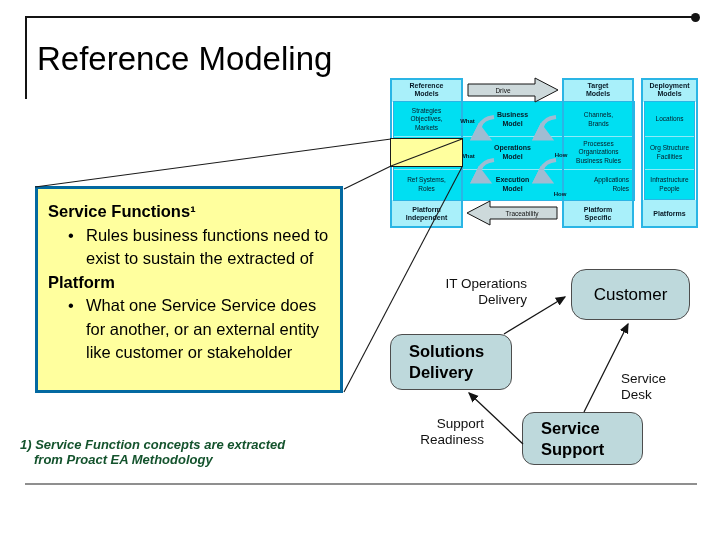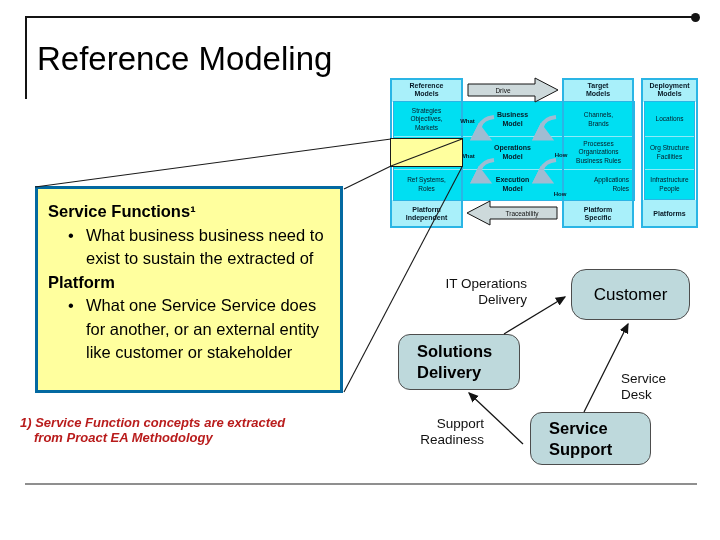--- a/index.html
+++ b/index.html
@@ -35,27 +35,27 @@
   .co-head{font-weight:bold;}
   .co-bullet{position:relative;padding-left:38px;}
   .co-bullet .bullet{position:absolute;left:20px;}
   .co-cont{padding-left:38px;}
 
   
   .flowbox{background:#bed9dc;border:1.4px solid #4d4d4d;display:flex;align-items:center;z-index:3;}
   .flow-customer{left:571px;top:269px;width:119px;height:51px;border-radius:15px;
                  justify-content:center;font-size:17px;}
   .flow-two{flex-direction:column;justify-content:center;align-items:flex-start;
-            padding-left:18px;font-weight:bold;font-size:16.5px;line-height:21px;white-space:pre-line;margin-left:8px;}
+            padding-left:18px;font-weight:bold;font-size:16.5px;line-height:21px;white-space:pre-line;}
   .flow-solutions{left:390px;top:334px;width:122px;height:56px;border-radius:12px;}
   .flow-support{left:522px;top:412px;width:121px;height:53px;border-radius:12px;}
   .flowlabel{font-size:13.5px;line-height:15.5px;color:#111;white-space:pre-line;}
 
-  .footnote{left:20px;top:415px;font-size:13px;font-weight:bold;font-style:italic;
-            line-height:15px;color:#b91c1c;}
+  .footnote{left:20px;top:437px;font-size:13px;font-weight:bold;font-style:italic;
+            line-height:15px;color:#14532d;}
   .footnote .fn2{margin-left:14px;}
 
   .overlay{left:0;top:0;width:720px;height:540px;z-index:5;pointer-events:none;}
 </style>
 </head>
 <body>
 
 <div class="slide">
 
   <div class="abs top-rule"></div>
@@ -127,21 +127,21 @@
   <div class="abs whathow" style="left:459px;top:117px;width:17px;height:8px;">What</div>
   <div class="abs whathow" style="left:459px;top:152px;width:17px;height:8px;">What</div>
   <div class="abs whathow" style="left:553px;top:151px;width:16px;height:8px;">How</div>
   <div class="abs whathow" style="left:552px;top:190px;width:16px;height:8px;">How</div>
 
   <div class="abs arrowlabel" style="left:470px;top:85px;width:66px;height:10px;">Drive</div>
   <div class="abs arrowlabel" style="left:487px;top:208px;width:70px;height:10px;">Traceability</div>
 
   <div class="abs callout">
     <div class="co-line co-head">Service Functions¹</div>
-    <div class="co-line co-bullet"><span class="bullet">•</span><span>What business business need to</span></div>
+    <div class="co-line co-bullet"><span class="bullet">•</span><span>Rules business functions need to</span></div>
     <div class="co-line co-cont">exist to sustain the extracted of</div>
     <div class="co-line co-head">Platform</div>
     <div class="co-line co-bullet"><span class="bullet">•</span><span>What one Service Service does</span></div>
     <div class="co-line co-cont">for another, or an external entity</div>
     <div class="co-line co-cont">like customer or stakeholder</div>
   </div>
 
   <div class="abs flowbox flow-customer">Customer</div>
   <div class="abs flowbox flow-two flow-solutions">Solutions
 Delivery</div>

